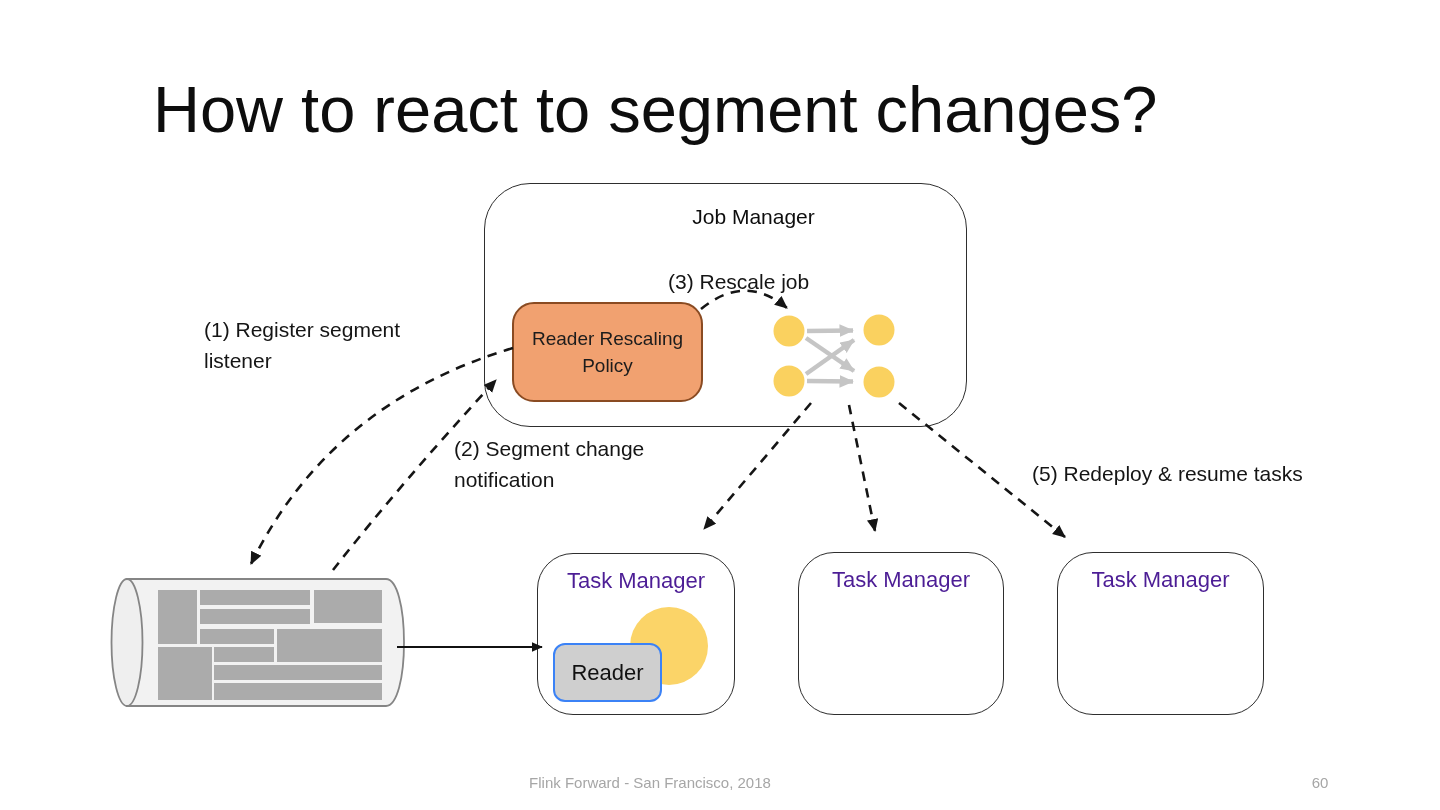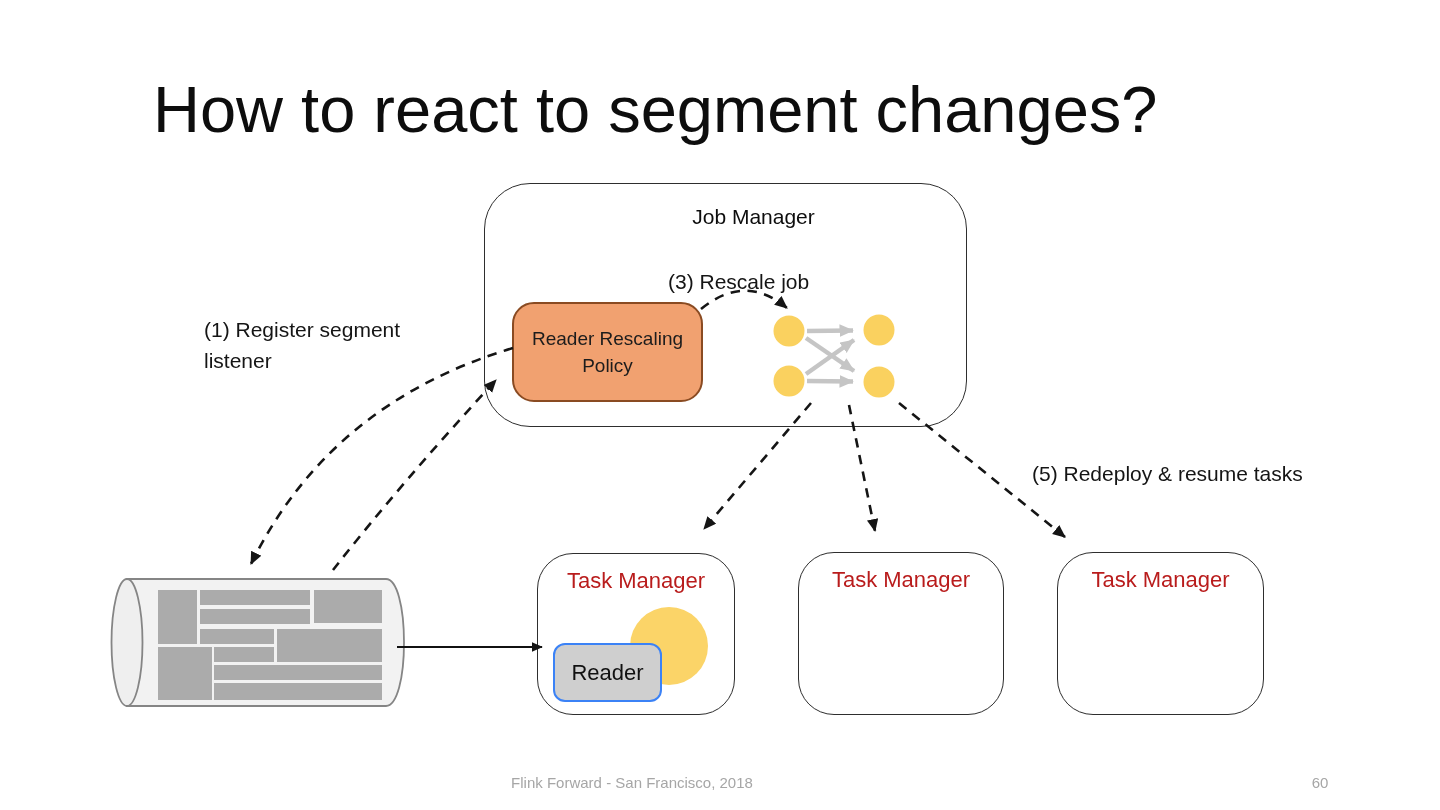--- a/index.html
+++ b/index.html
@@ -16,43 +16,44 @@
   .step3{left:668px;top:250px;white-space:nowrap;margin-top:16px;}
   .step4{left:491px;top:509px;white-space:nowrap;}
   .step5{left:1008px;top:458px;white-space:nowrap;margin-left:24px;}
   .policy-box{left:512px;top:302px;width:191px;height:100px;background:#F1A170;border:2px solid #8A4B22;
               border-radius:22px;display:flex;align-items:center;justify-content:center;text-align:center;
               font-size:19px;line-height:27px;color:#1c1c1c;padding:0 16px;box-sizing:border-box;}
   .tm-box{border-radius:36px;border-width:1.3px;}
   .tm1{left:537px;top:553px;width:196px;height:160px;}
   .tm2{left:798px;top:552px;width:204px;height:161px;}
   .tm3{left:1057px;top:552px;width:205px;height:161px;}
-  .tm-title{width:100%;margin-top:14px;text-align:center;font-size:22px;color:#b91c1c;}
+  .tm-title{width:100%;margin-top:14px;text-align:center;font-size:22px;color:#4c1d95;}
   .tm-circle{left:630px;top:607px;width:78px;height:78px;border-radius:50%;background:#FBD468;}
   .reader-box{left:553px;top:643px;width:105px;height:55px;background:#CFCFCF;border:2px solid #3b82f6;
               border-radius:12px;display:flex;align-items:center;justify-content:center;font-size:22px;color:#111;}
   .stream-label{left:142px;top:722px;font-size:28px;color:#0d0d0d;white-space:nowrap;}
-  .footer{left:0;top:774px;width:1264px;text-align:center;font-size:15px;color:#A6A6A6;}
+  .footer{left:18px;top:774px;width:1264px;text-align:center;font-size:15px;color:#A6A6A6;}
   .pagenum{left:1290px;top:774px;width:60px;text-align:center;font-size:15px;color:#A6A6A6;}
   svg.overlay{position:absolute;left:0;top:0;width:1440px;height:810px;pointer-events:none;z-index:10;}
   .layer{z-index:2;}
 </style>
 </head>
 <body>
 
 <div class="slide">
 
   <div class="abs slide-title layer">How to react to segment changes?</div>
 
   <div class="box jm-box"></div>
   <div class="abs jm-title layer">Job Manager</div>
   <div class="abs step step3 layer">(3) Rescale job</div>
   <div class="abs policy-box layer">Reader Rescaling Policy</div>
 
   <div class="abs step step1 layer">(1) Register segment listener</div>
+  <div class="abs step step2 layer">(2) Segment change notification</div>
   <div class="abs step step5 layer">(5) Redeploy &amp; resume tasks</div>
 
   <div class="box tm-box tm1">
     <div class="tm-title">Task Manager</div>
   </div>
   <div class="abs tm-circle layer"></div>
   <div class="abs reader-box layer">Reader</div>
 
   <div class="box tm-box tm2">
     <div class="tm-title">Task Manager</div>

